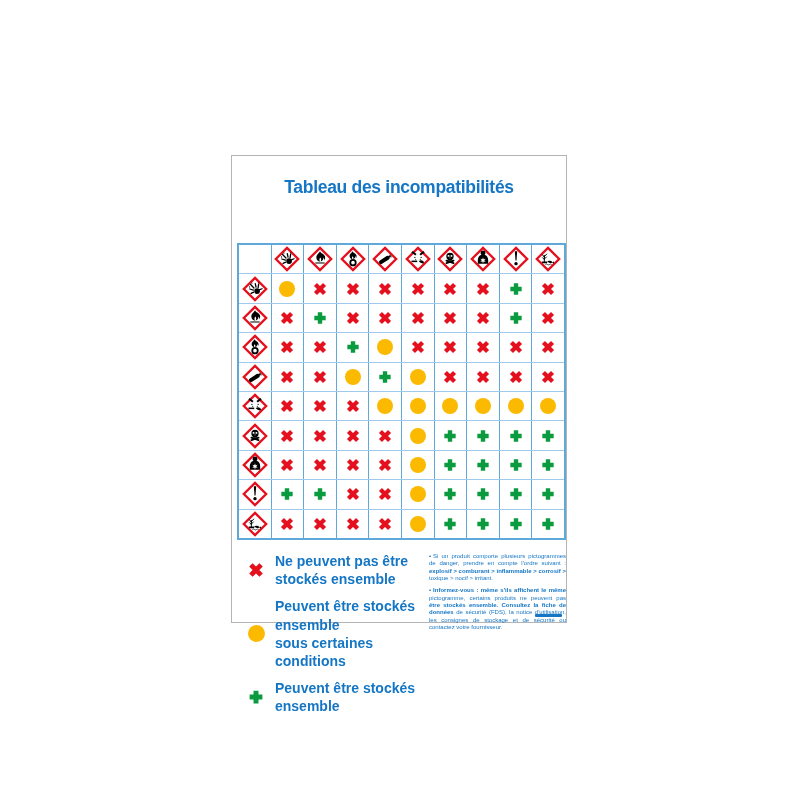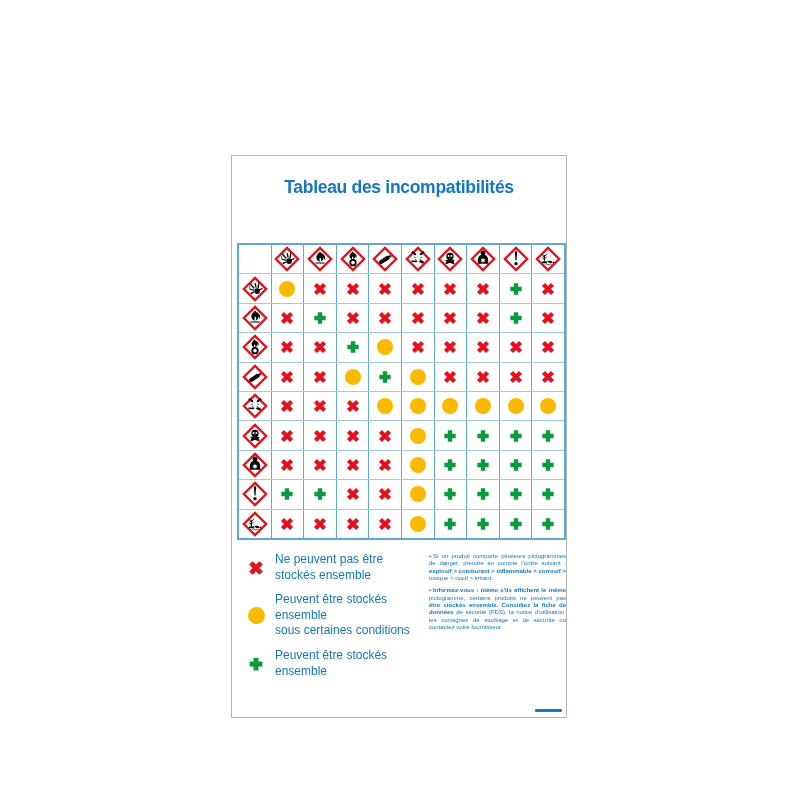--- a/index.html
+++ b/index.html
@@ -9,21 +9,21 @@
     --green:#0a9b3f;
     --gridblue:#5ea9da;
     --gridblue-light:#9fcaec;
   }
   html,body{margin:0;padding:0;}
   body{
     width:800px;height:800px;background:#ffffff;position:relative;
     font-family:"Liberation Sans",sans-serif;overflow:hidden;
   }
   .poster{
-    position:absolute;left:231px;top:155px;width:336px;height:563px;
+    position:absolute;left:231px;top:155px;width:336px;height:468px;
     background:#fff;border:1px solid #b4b4b4;box-sizing:border-box;
   }
   .title{
     position:absolute;top:20px;left:0;right:0;text-align:center;
     color:var(--blue);font-weight:bold;font-size:17.5px;line-height:1.3;
     letter-spacing:-0.3px;
   }
   #matrix{
     position:absolute;left:5px;top:87px;border-collapse:collapse;table-layout:fixed;
     border:2px solid var(--gridblue);
@@ -40,21 +40,21 @@
   .dia{fill:#fff;stroke:var(--red);stroke-width:9;}
   .sym{width:16px;height:16px;display:block;margin:0 auto;}
   .cross-path{stroke:var(--red);stroke-width:6.4;fill:none;}
   .plus-path{stroke:var(--green);stroke-width:6.6;fill:none;}
   .circle{width:16px;height:16px;border-radius:50%;background:var(--yellow);display:block;margin:0 auto;}
   .legend{position:absolute;left:15px;top:396px;width:178px;}
   .legend-item{display:flex;align-items:center;margin-bottom:9px;}
   .legend-item .sym{width:18px;height:18px;margin:0;flex:0 0 18px;}
   .legend-item .circle{width:17px;height:17px;margin:0 .5px;flex:0 0 17px;}
   .legend-label{
-    margin-left:10px;color:var(--blue);font-weight:normal;font-size:12px;
+    margin-left:10px;color:var(--blue);font-weight:bold;font-size:14px;
     line-height:1.3;white-space:pre-line;
   }
   .notes{
     position:absolute;left:197px;top:397px;width:137px;
     color:var(--blue);font-size:6px;line-height:1.22;text-align:justify;
   }
   .note{margin:0 0 5px 0;}
   .note .bullet{font-weight:bold;margin-right:2px;}
   .note b{font-weight:bold;}
   .wordmark{

